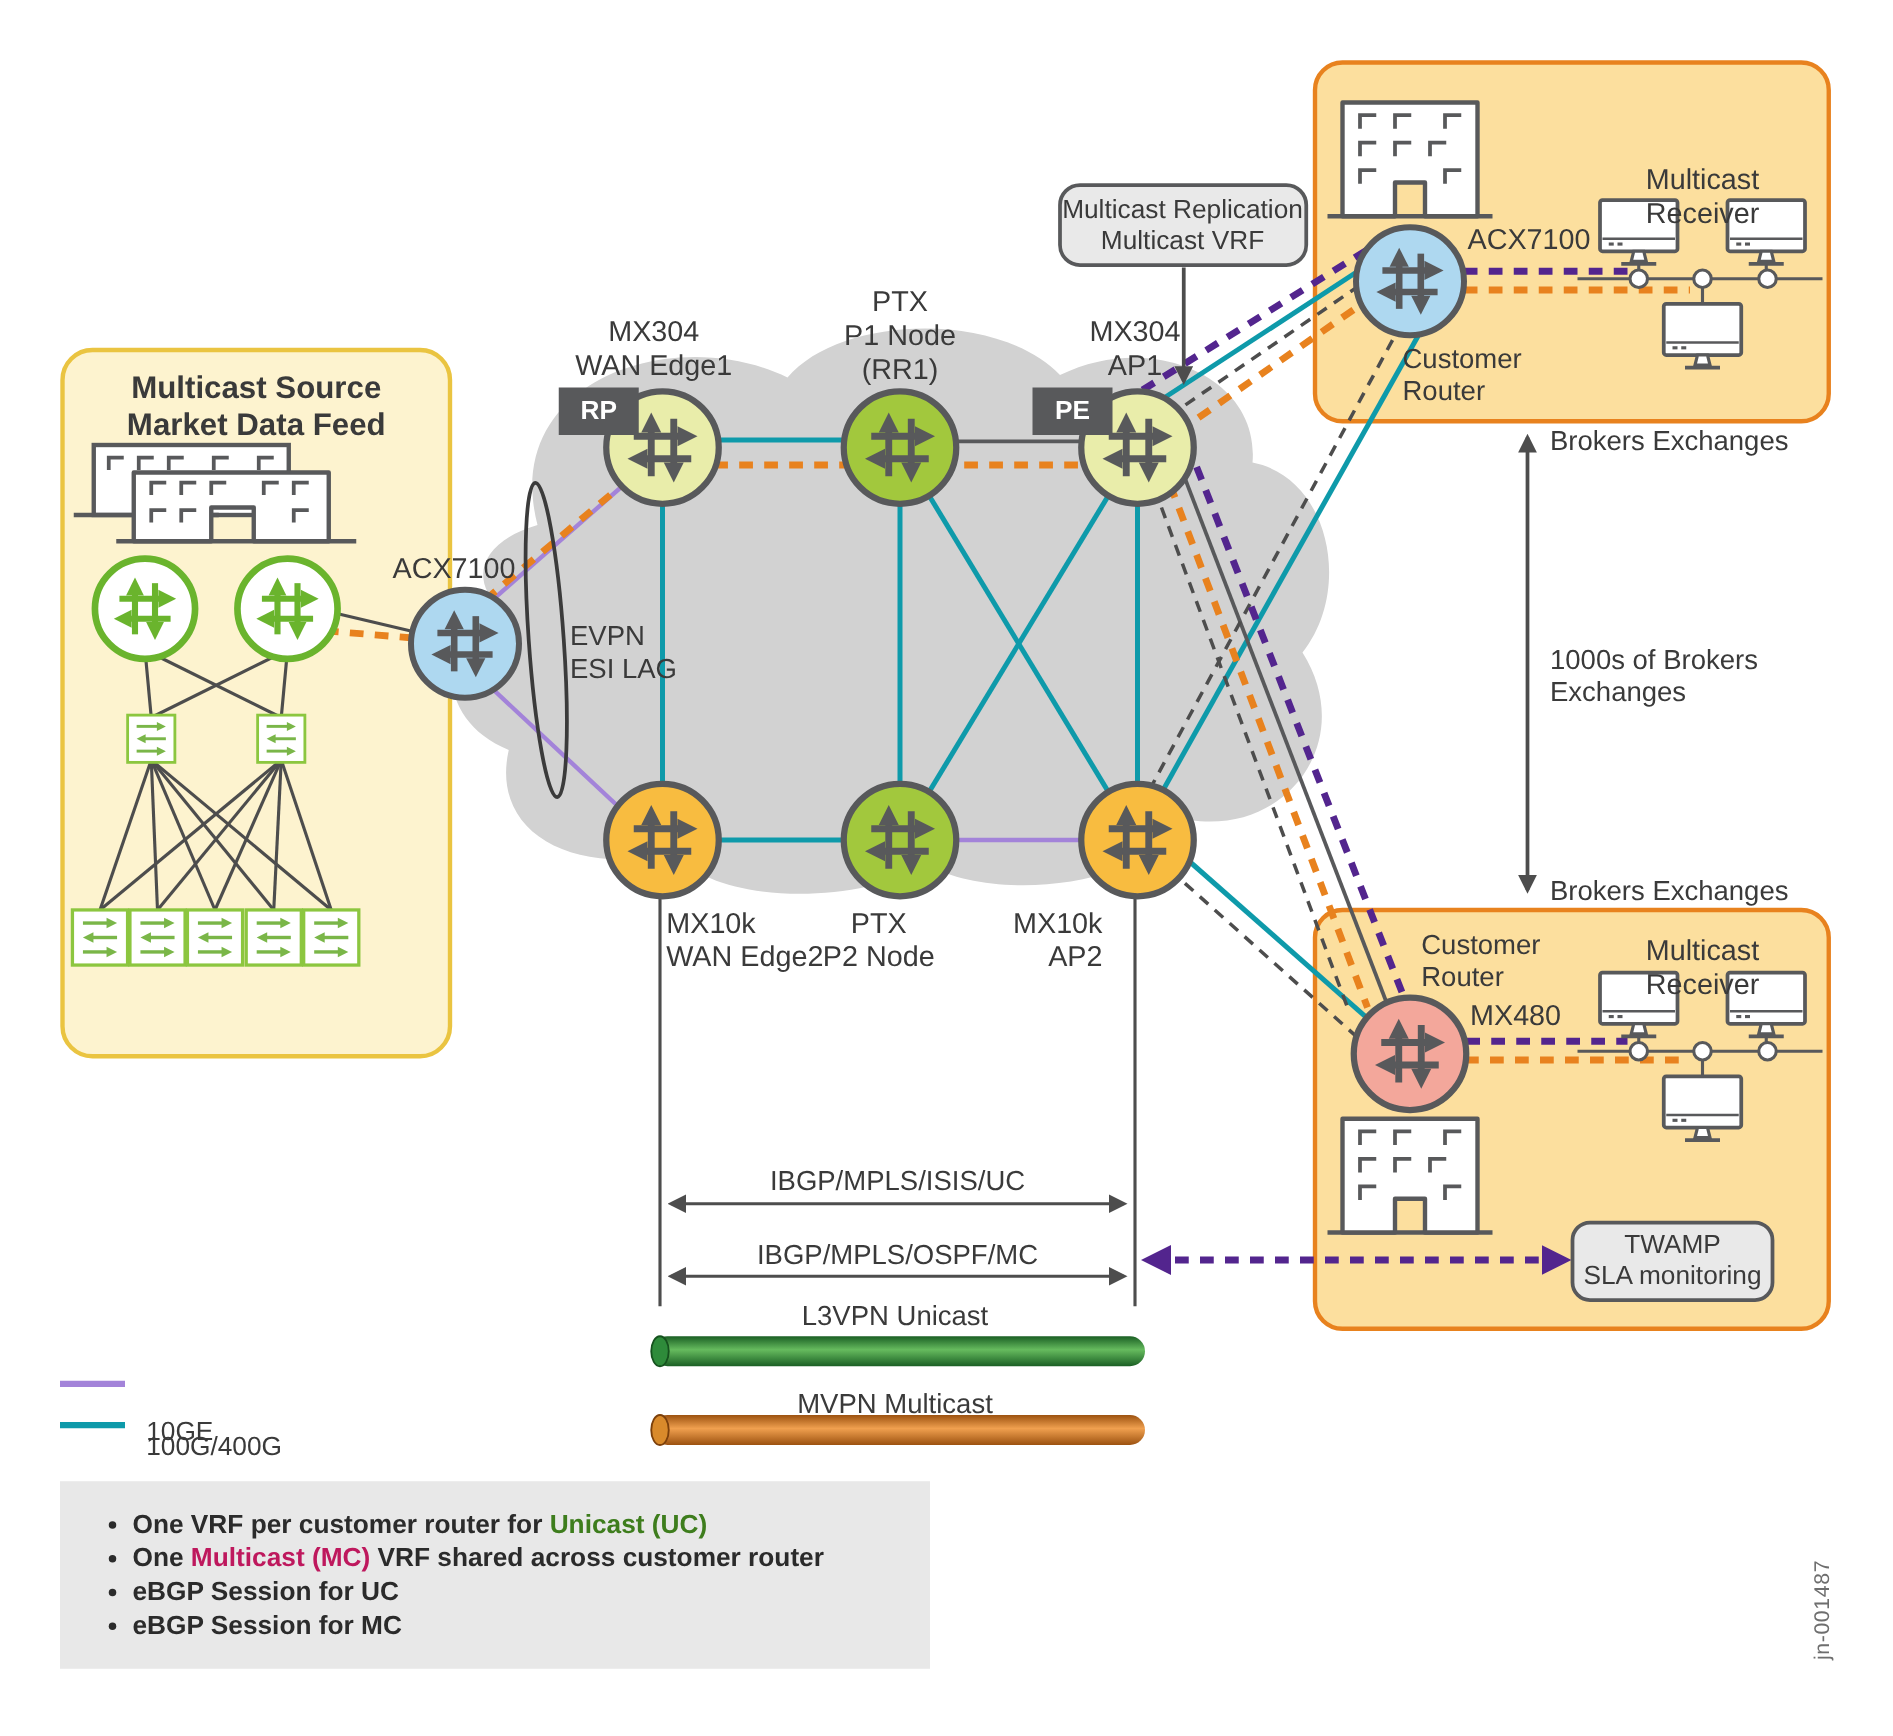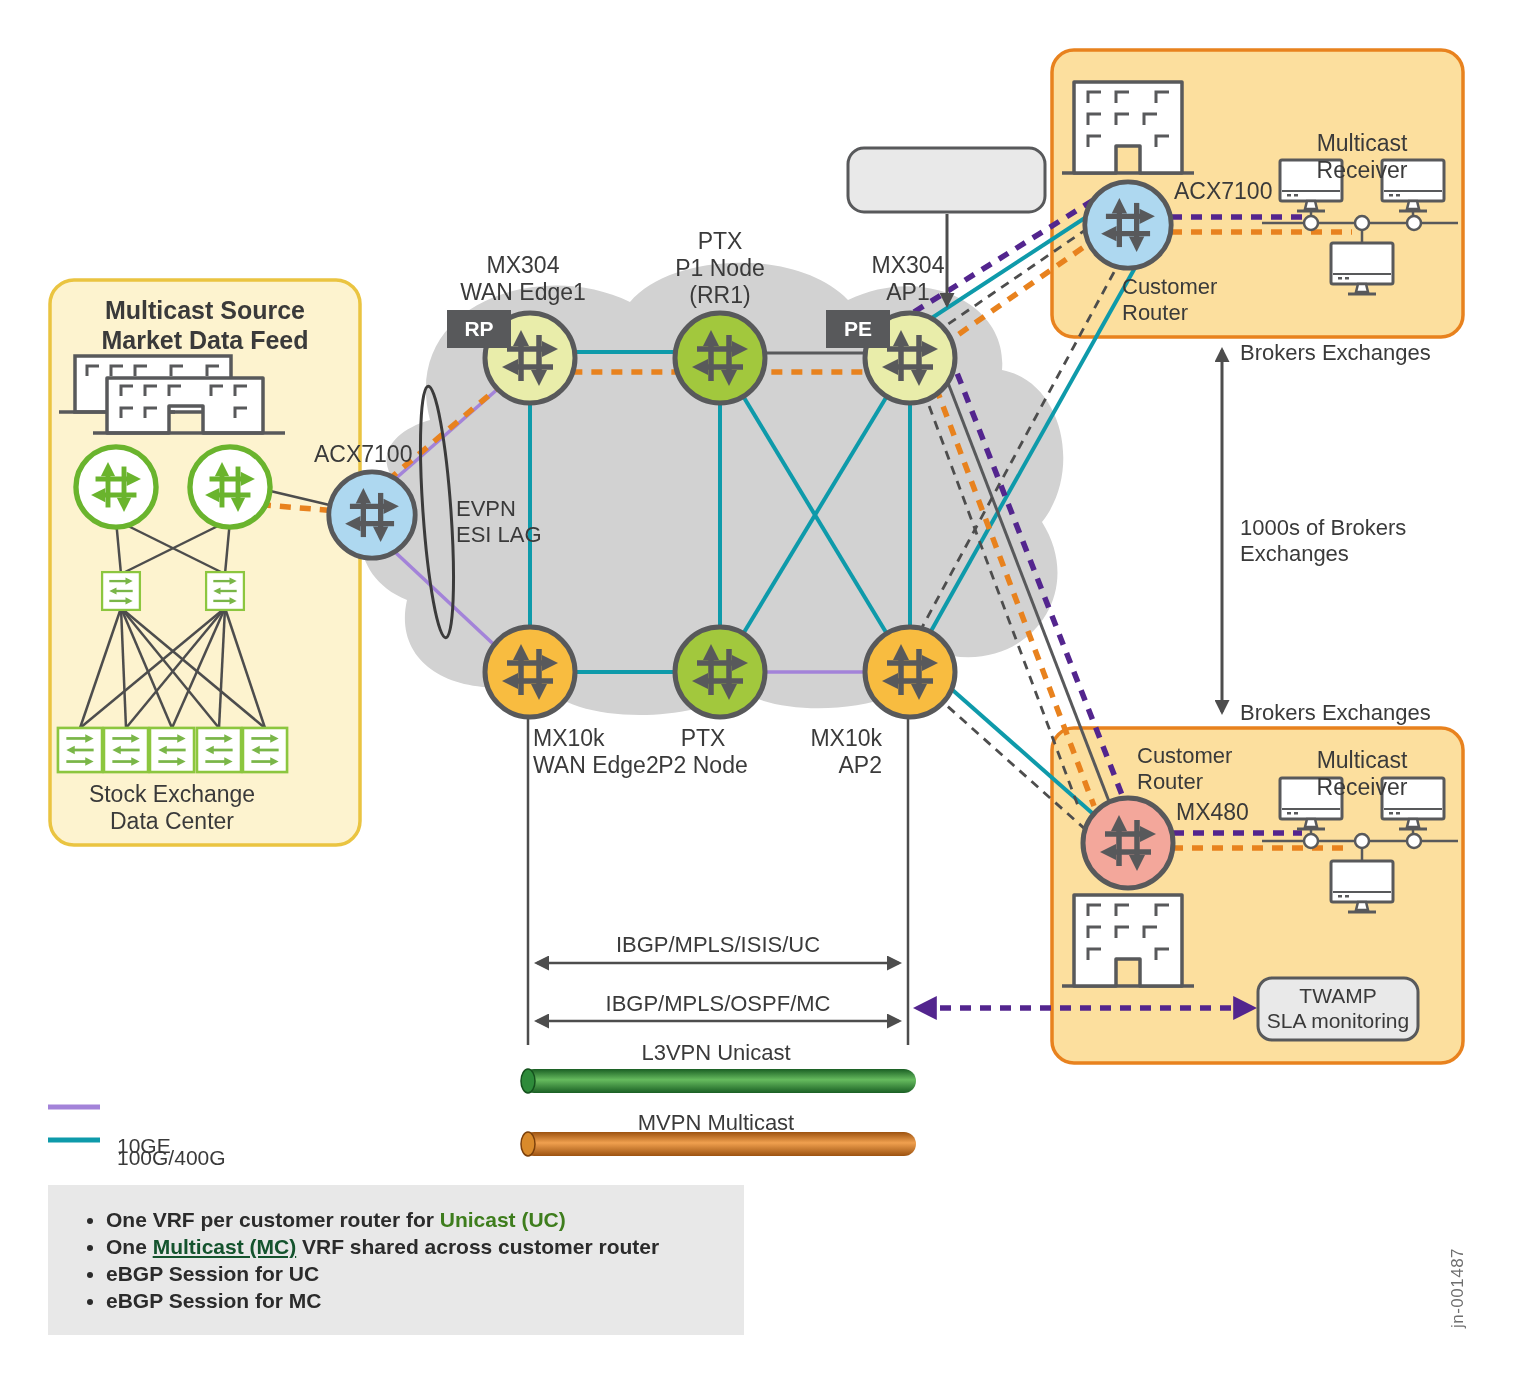--- a/index.html
+++ b/index.html
@@ -10,21 +10,21 @@
   .c{transform:translateX(-50%);text-align:center;}
   .r{transform:translateX(-100%);text-align:right;}
   .bold{font-weight:bold;}
   .badge{position:absolute;width:64px;height:38px;background:#58595b;color:#fff;
          display:flex;align-items:center;justify-content:center;font-size:21px;font-weight:bold;}
   .notes{position:absolute;left:48px;top:1185px;width:696px;height:150px;background:#e8e8e8;
          display:flex;flex-direction:column;justify-content:center;}
   .notes ul{margin:0;padding:0 10px 0 58px;list-style:disc;}
   .notes li{font-size:21px;font-weight:bold;line-height:27px;color:#2b2b2b;}
   .uc{color:#3e7d1d;}
-  .mc{color:#14532d;text-decoration:underline;}
+  .mc{color:#be185d;}
   .watermark{position:absolute;left:1458px;top:1288px;transform:translate(-50%,-50%) rotate(-90deg);
              font-size:17px;color:#6e6e6e;letter-spacing:.5px;white-space:nowrap;}
 </style>
 </head>
 <body>
 
 <div class="canvas">
 
 <svg class="layer" width="1514" height="1389" viewBox="0 0 1514 1389">
 <defs>
@@ -311,22 +311,20 @@
         <use href="#router-core" color="#58595b"></use>
       </g>
 <g transform="translate(1128,843)">
         <circle r="45" fill="#f3a79b" stroke="#58595b" stroke-width="5"></circle>
         <use href="#router-core" color="#58595b"></use>
       </g>
 </svg>
 
 <div class="lbl c bold" style="left:205px;top:296px;font-size:25px;">Multicast Source
 Market Data Feed</div>
-<div class="lbl c" style="left:172px;top:781px;">Stock Exchange
-Data Center</div>
 <div class="lbl" style="left:314px;top:441px;">ACX7100</div>
 <div class="lbl" style="left:456px;top:496px;font-size:22px;">EVPN
 ESI LAG</div>
 
 <div class="badge" style="left:447px;top:310px;">RP</div>
 <div class="badge" style="left:826px;top:310px;">PE</div>
 
 <div class="lbl c" style="left:523px;top:252px;">MX304
 WAN Edge1</div>
 <div class="lbl c" style="left:720px;top:228px;">PTX
@@ -334,20 +332,22 @@
 (RR1)</div>
 <div class="lbl c" style="left:908px;top:252px;">MX304
 AP1</div>
 <div class="lbl" style="left:533px;top:725px;">MX10k
 WAN Edge2</div>
 <div class="lbl c" style="left:703px;top:725px;">PTX
 P2 Node</div>
 <div class="lbl r" style="left:882px;top:725px;">MX10k
 AP2</div>
 
+<div class="lbl c" style="left:946px;top:156px;font-size:21px;">Multicast Replication
+Multicast VRF</div>
 
 <div class="lbl" style="left:1174px;top:178px;">ACX7100</div>
 <div class="lbl" style="left:1122px;top:274px;font-size:22px;">Customer
 Router</div>
 <div class="lbl c" style="left:1362px;top:130px;">Multicast Receiver</div>
 
 <div class="lbl" style="left:1240px;top:340px;font-size:22px;">Brokers Exchanges</div>
 <div class="lbl" style="left:1240px;top:515px;font-size:22px;">1000s of Brokers
 Exchanges</div>
 <div class="lbl" style="left:1240px;top:700px;font-size:22px;">Brokers Exchanges</div>

